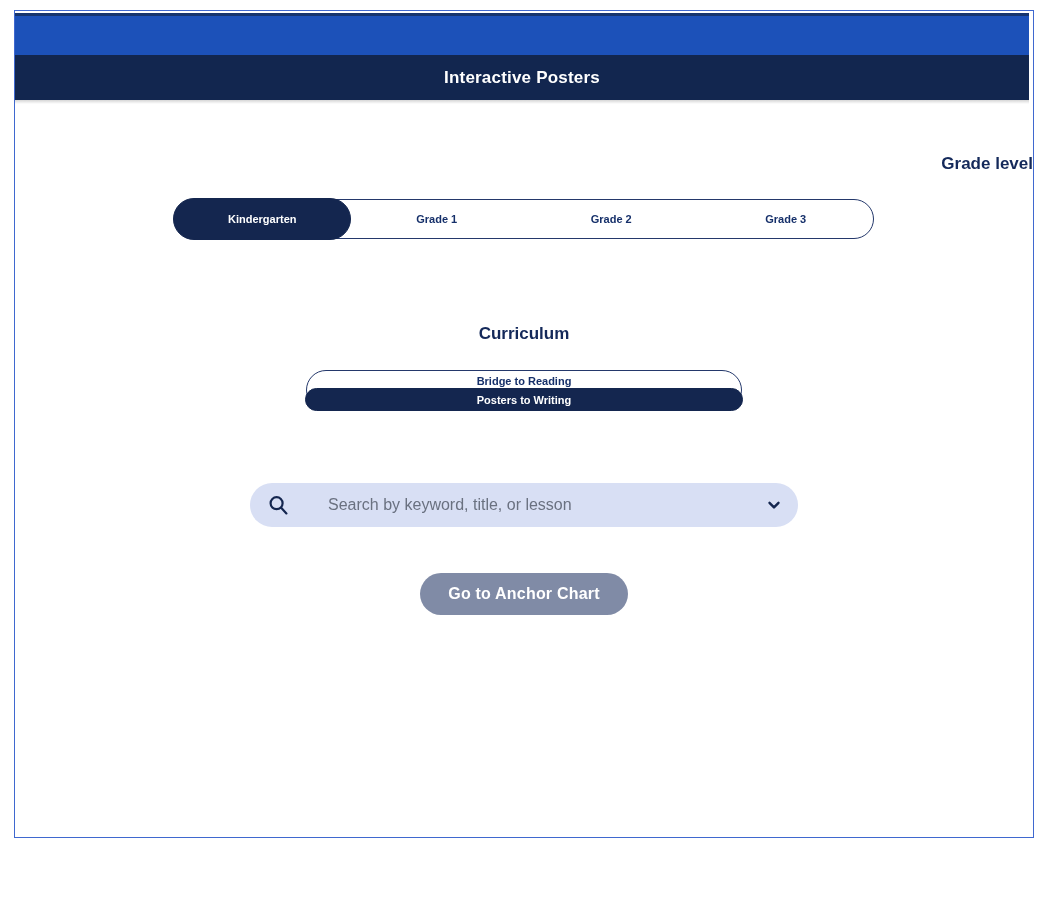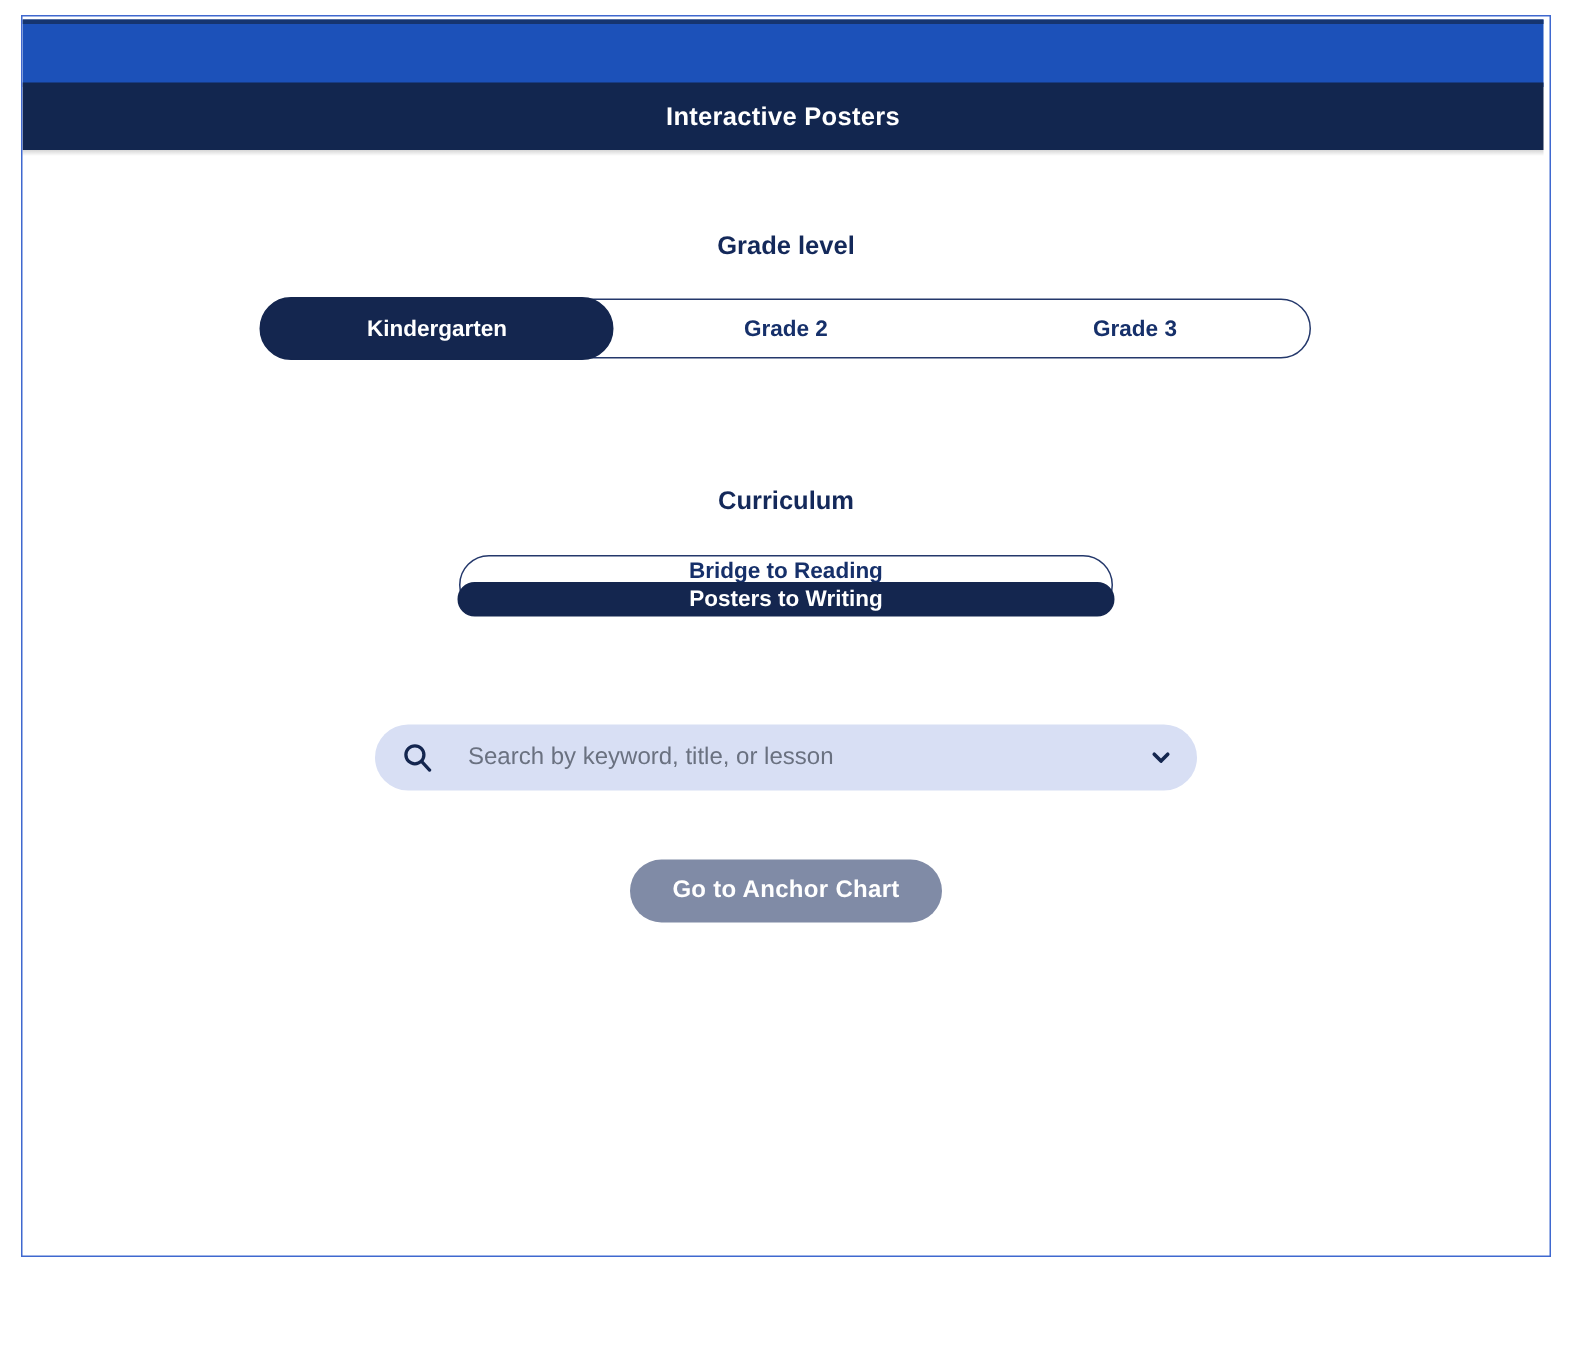--- a/index.html
+++ b/index.html
@@ -93,21 +93,21 @@
     align-items: stretch;
     box-sizing: border-box;
     background: #ffffff;
   }
   .seg-item {
     flex: 1 1 auto;
     display: flex;
     align-items: center;
     justify-content: center;
     border-radius: 999px;
-    font-size: 15px;
+    font-size: 11px;
     font-weight: bold;
     color: #16306a;
     white-space: nowrap;
     box-sizing: border-box;
     margin: -1.7px;
     font-family: "Liberation Sans", sans-serif;
     cursor: pointer;
   }
   .seg-item.selected {
     background: #14264f;
@@ -133,20 +133,21 @@
   .search-box {
     width: 548px;
     height: 44px;
     background: #d8dff4;
     border-radius: 22px;
     display: flex;
     align-items: center;
     padding: 0 16px 0 18px;
     box-sizing: border-box;
     cursor: text;
+    gap: 16px;
   }
   .search-icon {
     width: 20px;
     height: 20px;
     flex: 0 0 auto;
     display: block;
   }
   .search-input {
     flex: 1 1 auto;
     border: none;
@@ -195,24 +196,25 @@
 
   <div class="topbar-blue"></div>
 
   <div class="topbar-navy">
     <div class="topbar-title">Interactive Posters</div>
   </div>
   <div class="topbar-shadow"></div>
 
   <div class="content">
 
-    <div class="section-label" style="margin-top:50px;">Grade level</div>
+    <div class="section-label" style="margin-top:50px;text-align:right;">Grade level</div>
 
     <div class="seg-group grade-group" style="margin-top:25px;">
       <div class="seg-item selected">Kindergarten</div>
+      <div class="seg-item">Grade 1</div>
       <div class="seg-item">Grade 2</div>
       <div class="seg-item">Grade 3</div>
     </div>
 
 
 
     <div class="section-label" style="margin-top:85px;">Curriculum</div>
 
     <div class="seg-group curric-group" style="margin-top:26px;">
       <div class="seg-item">Bridge to Reading</div>

